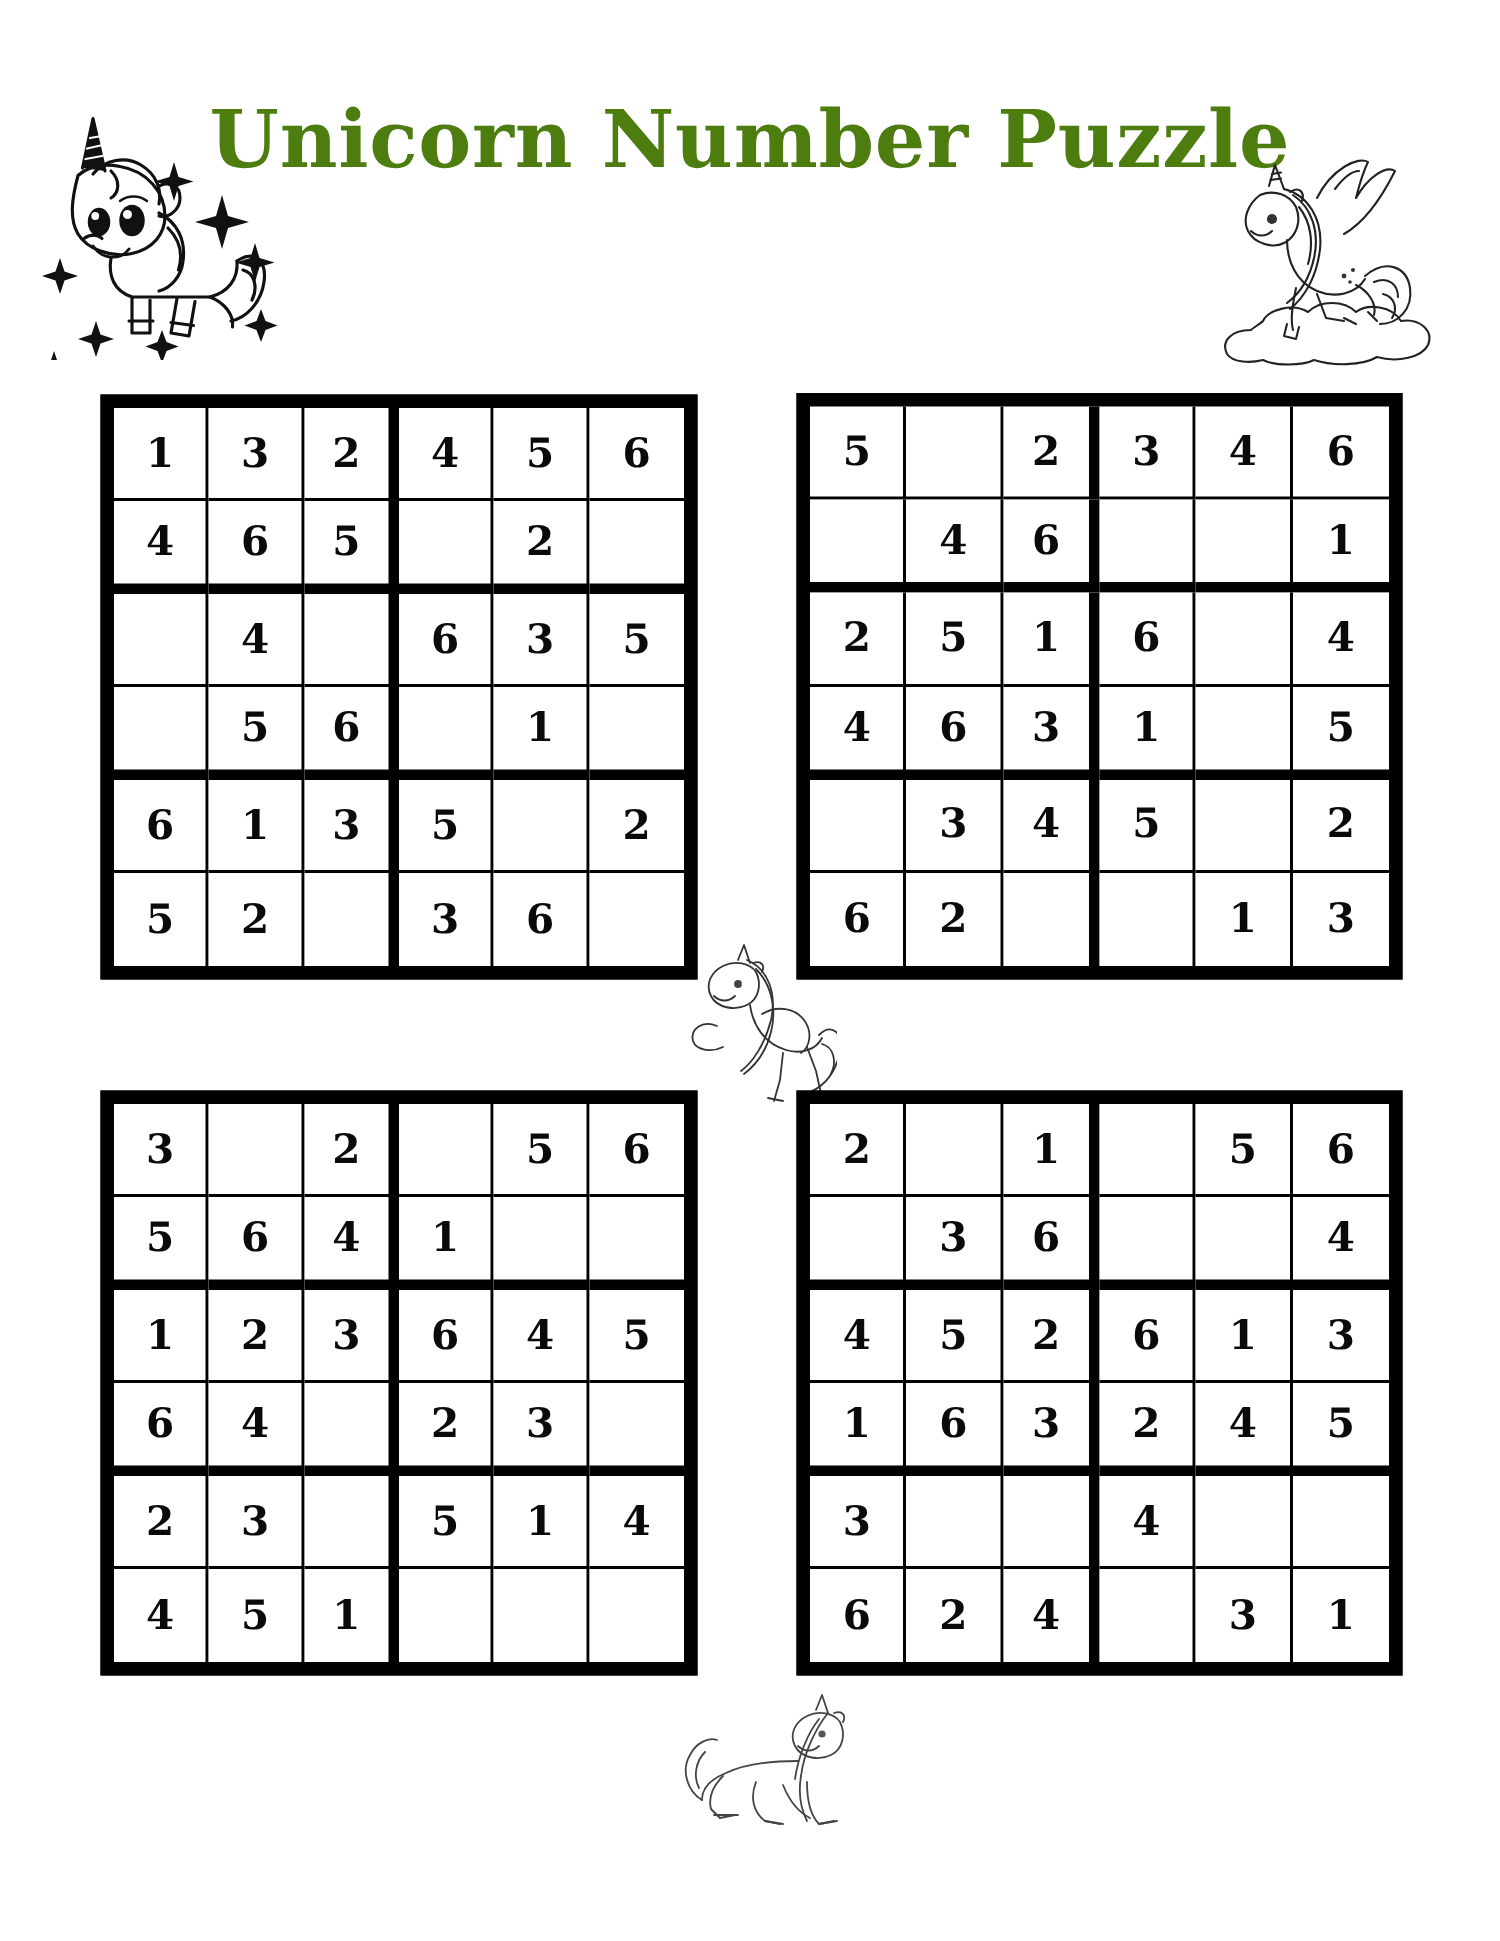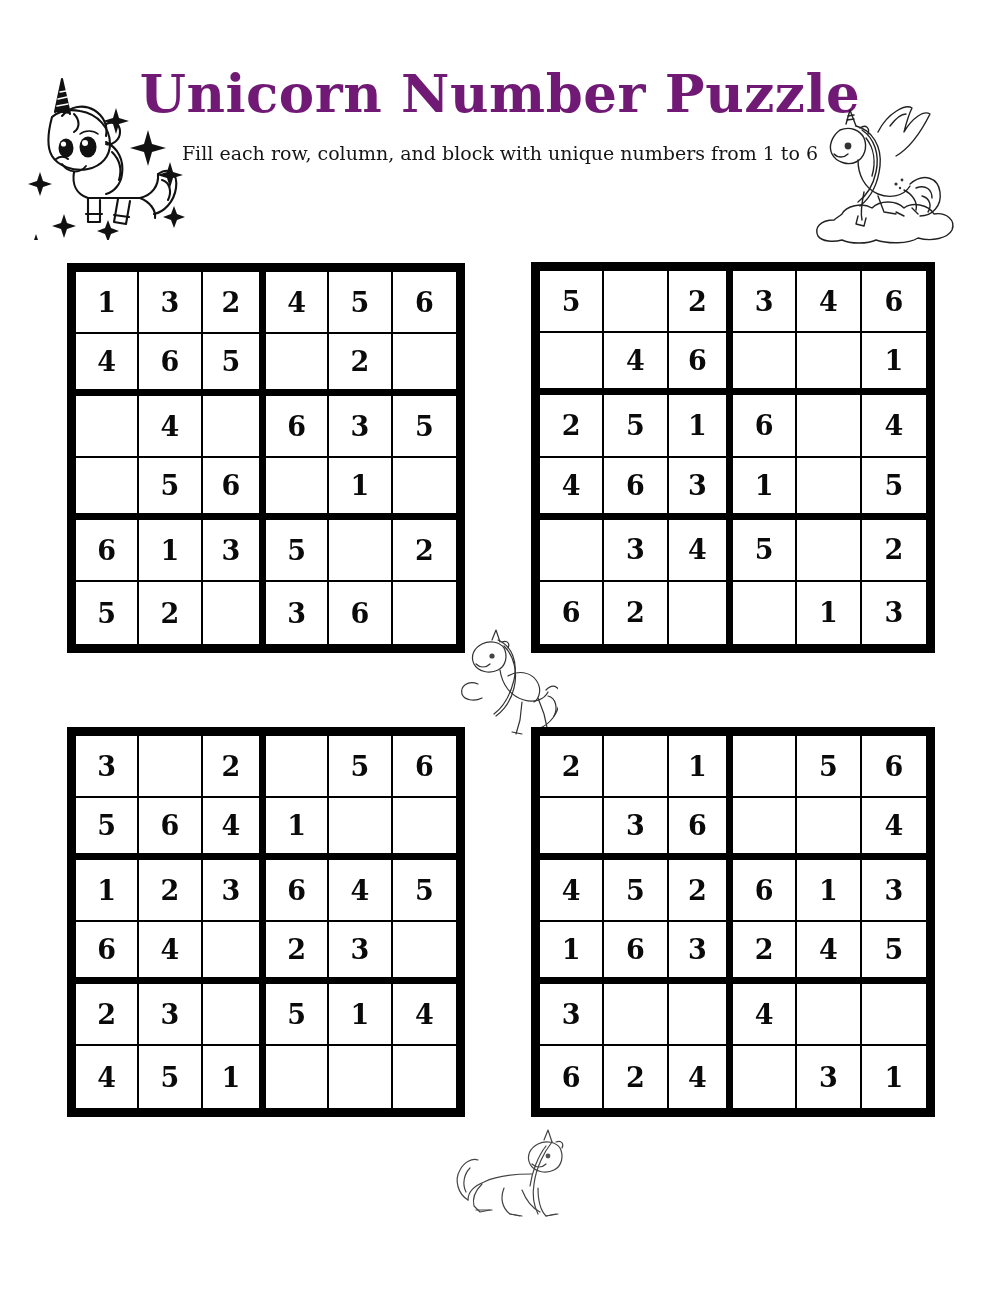--- a/index.html
+++ b/index.html
@@ -26,21 +26,21 @@
   #page-title {
     position: absolute;
     top: 62px;
     left: 0;
     width: 1000px;
     text-align: center;
     font-family: "DejaVu Serif", serif;
     font-size: 53px;
     font-weight: bold;
     letter-spacing: 0.5px;
-    color: #701a75;
+    color: #4d7c0f;
     white-space: nowrap;
   }
   #page-subtitle {
     position: absolute;
     top: 142px;
     left: 0;
     width: 1000px;
     text-align: center;
     font-family: "DejaVu Serif", serif;
     font-size: 19px;
@@ -99,21 +99,20 @@
     position: absolute;
     left: 0; top: 1170px;
     width: 1000px; height: 124px;
   }
 </style>
 </head>
 <body>
 
 <div id="header">
   <div id="page-title">Unicorn Number Puzzle</div>
-  <div id="page-subtitle">Fill each row, column, and block with unique numbers from 1 to 6</div>
 </div>
 
 <div class="art" id="unicorn-topleft">
   <svg viewBox="0 0 168 178" width="168" height="178" fill="none" stroke="#111" stroke-width="2.1" stroke-linecap="round" stroke-linejoin="round">
 
     <path d="M33 50 L40 17 L48 52" fill="#111"></path>
     <path d="M35 44 L46 42 M36 37 L45 35 M38 30 L44 29" stroke="#fff" stroke-width="1.5"></path>
 
     <path d="M30 55 C26 70 24 84 30 94 C36 104 52 110 66 107 C80 104 88 94 88 82 C88 66 76 52 58 49 C48 47 38 48 30 55 Z"></path>
 

